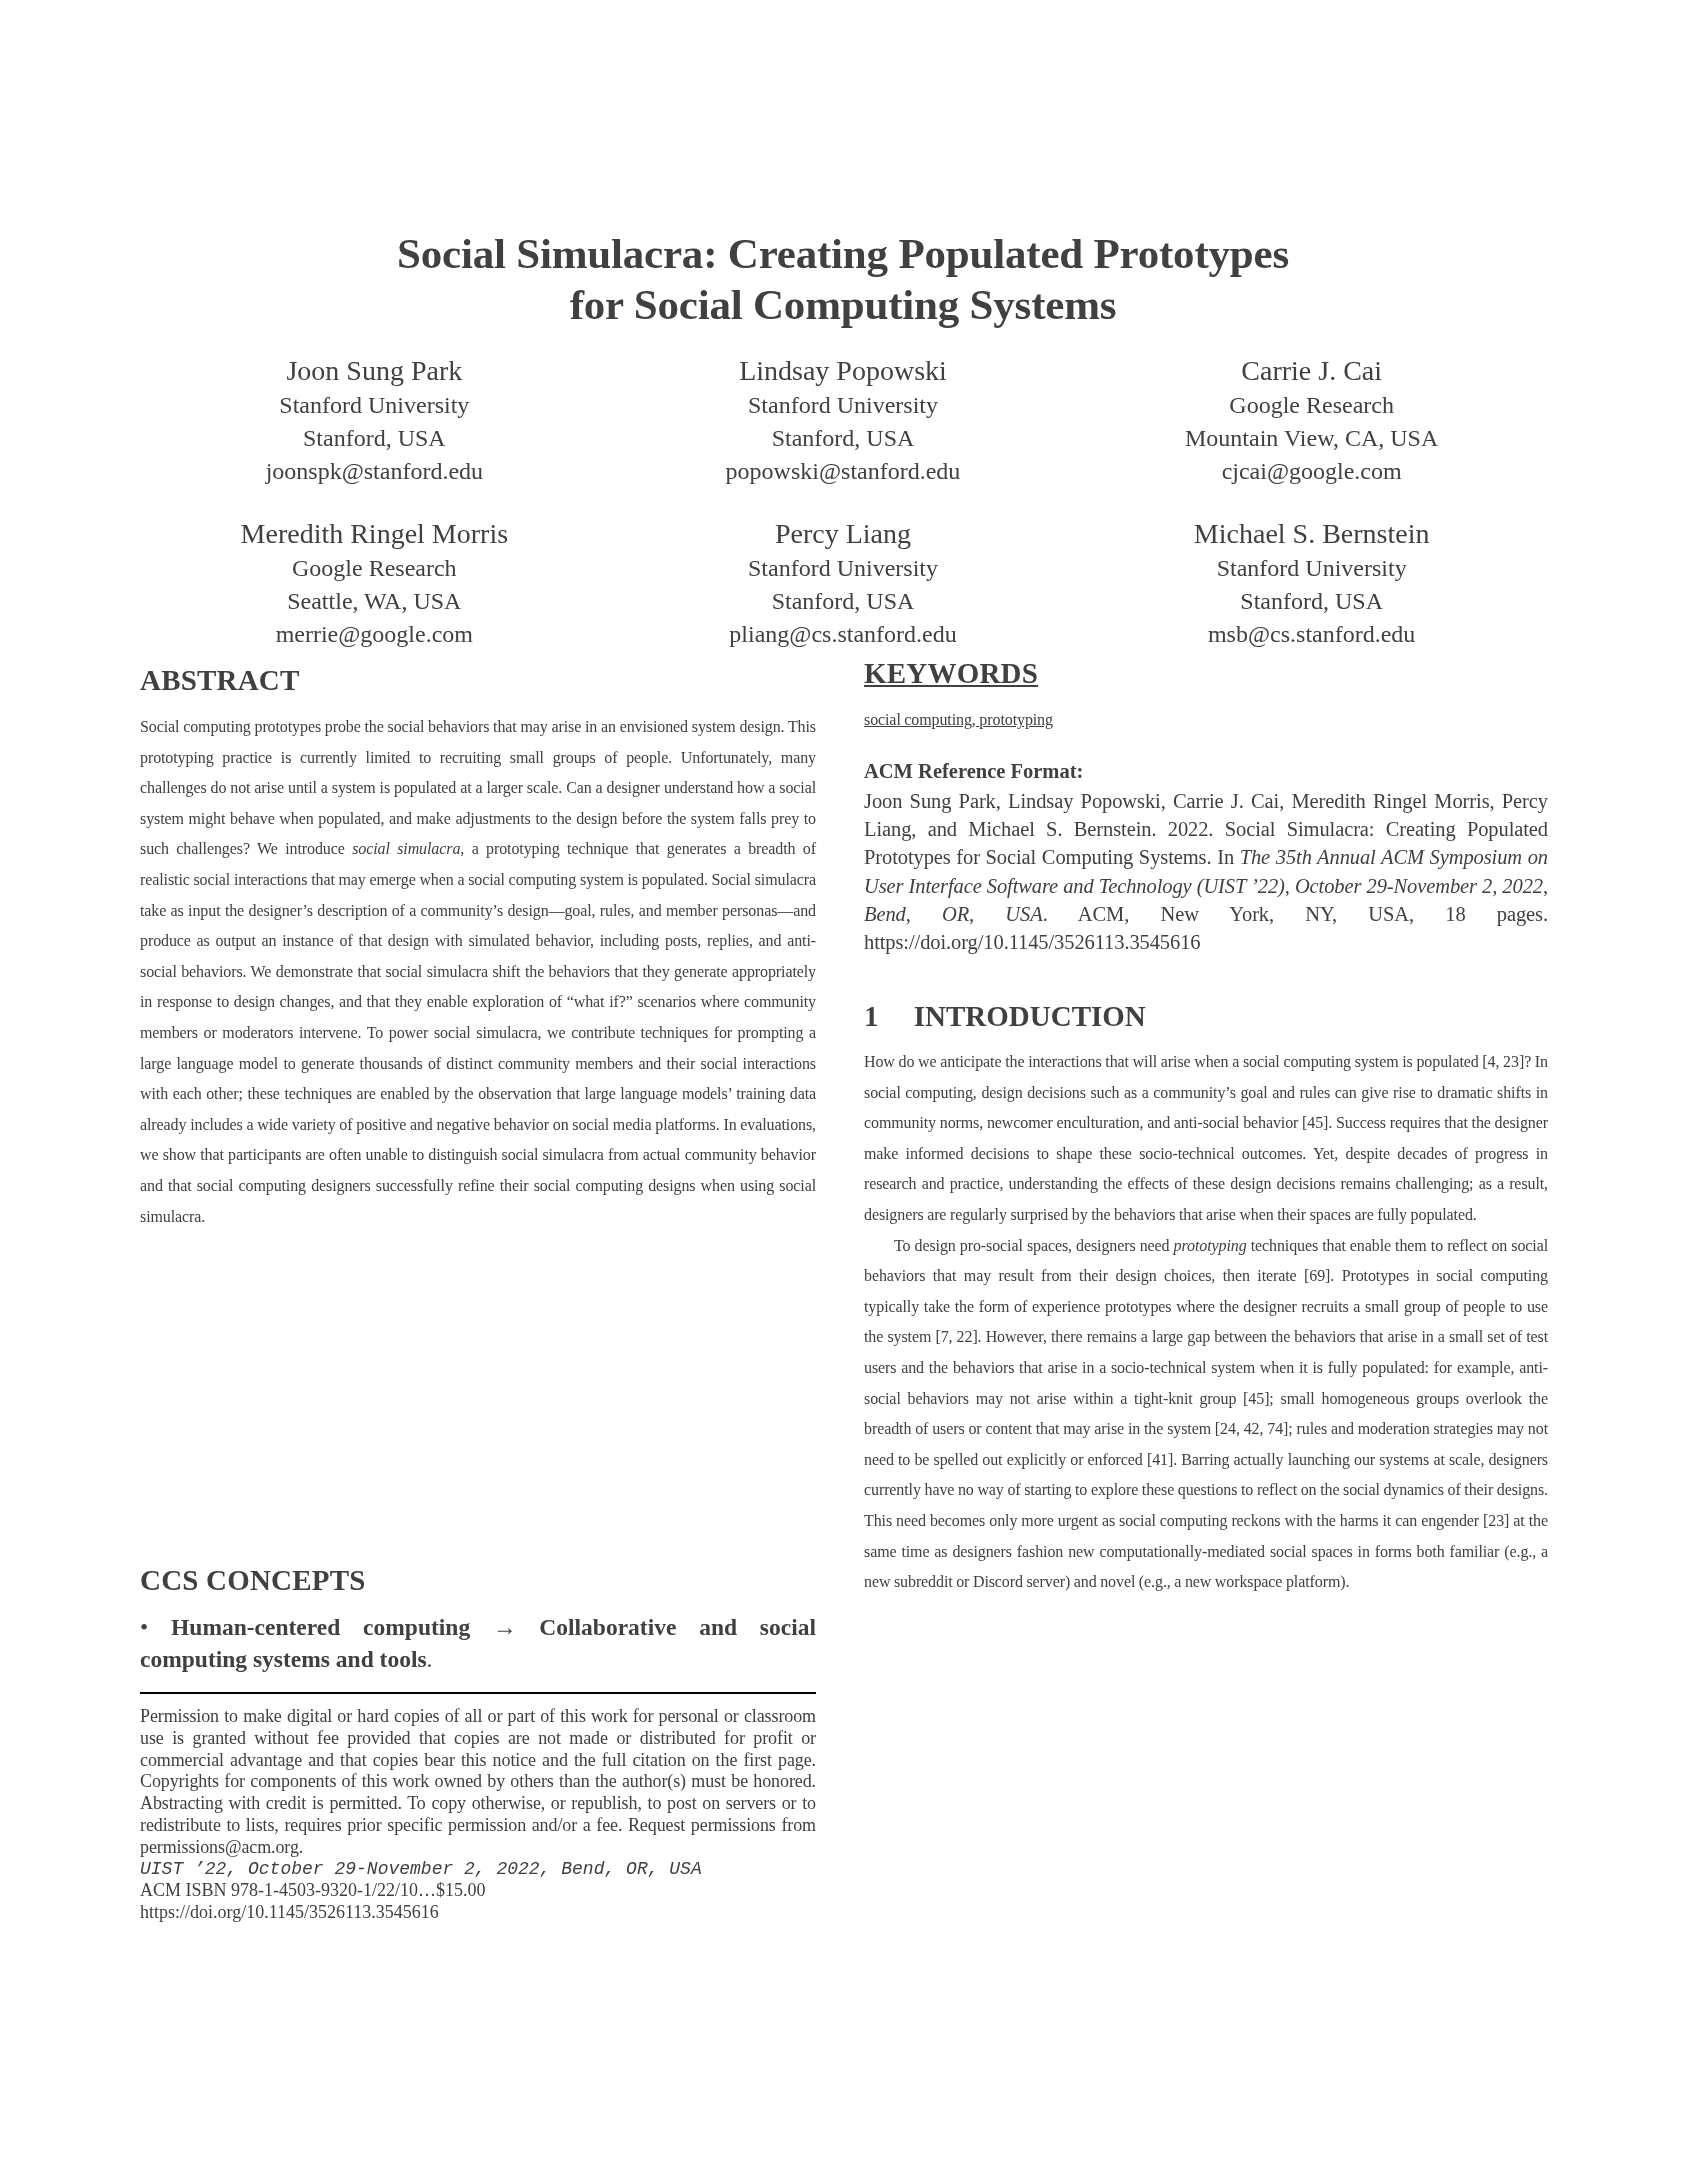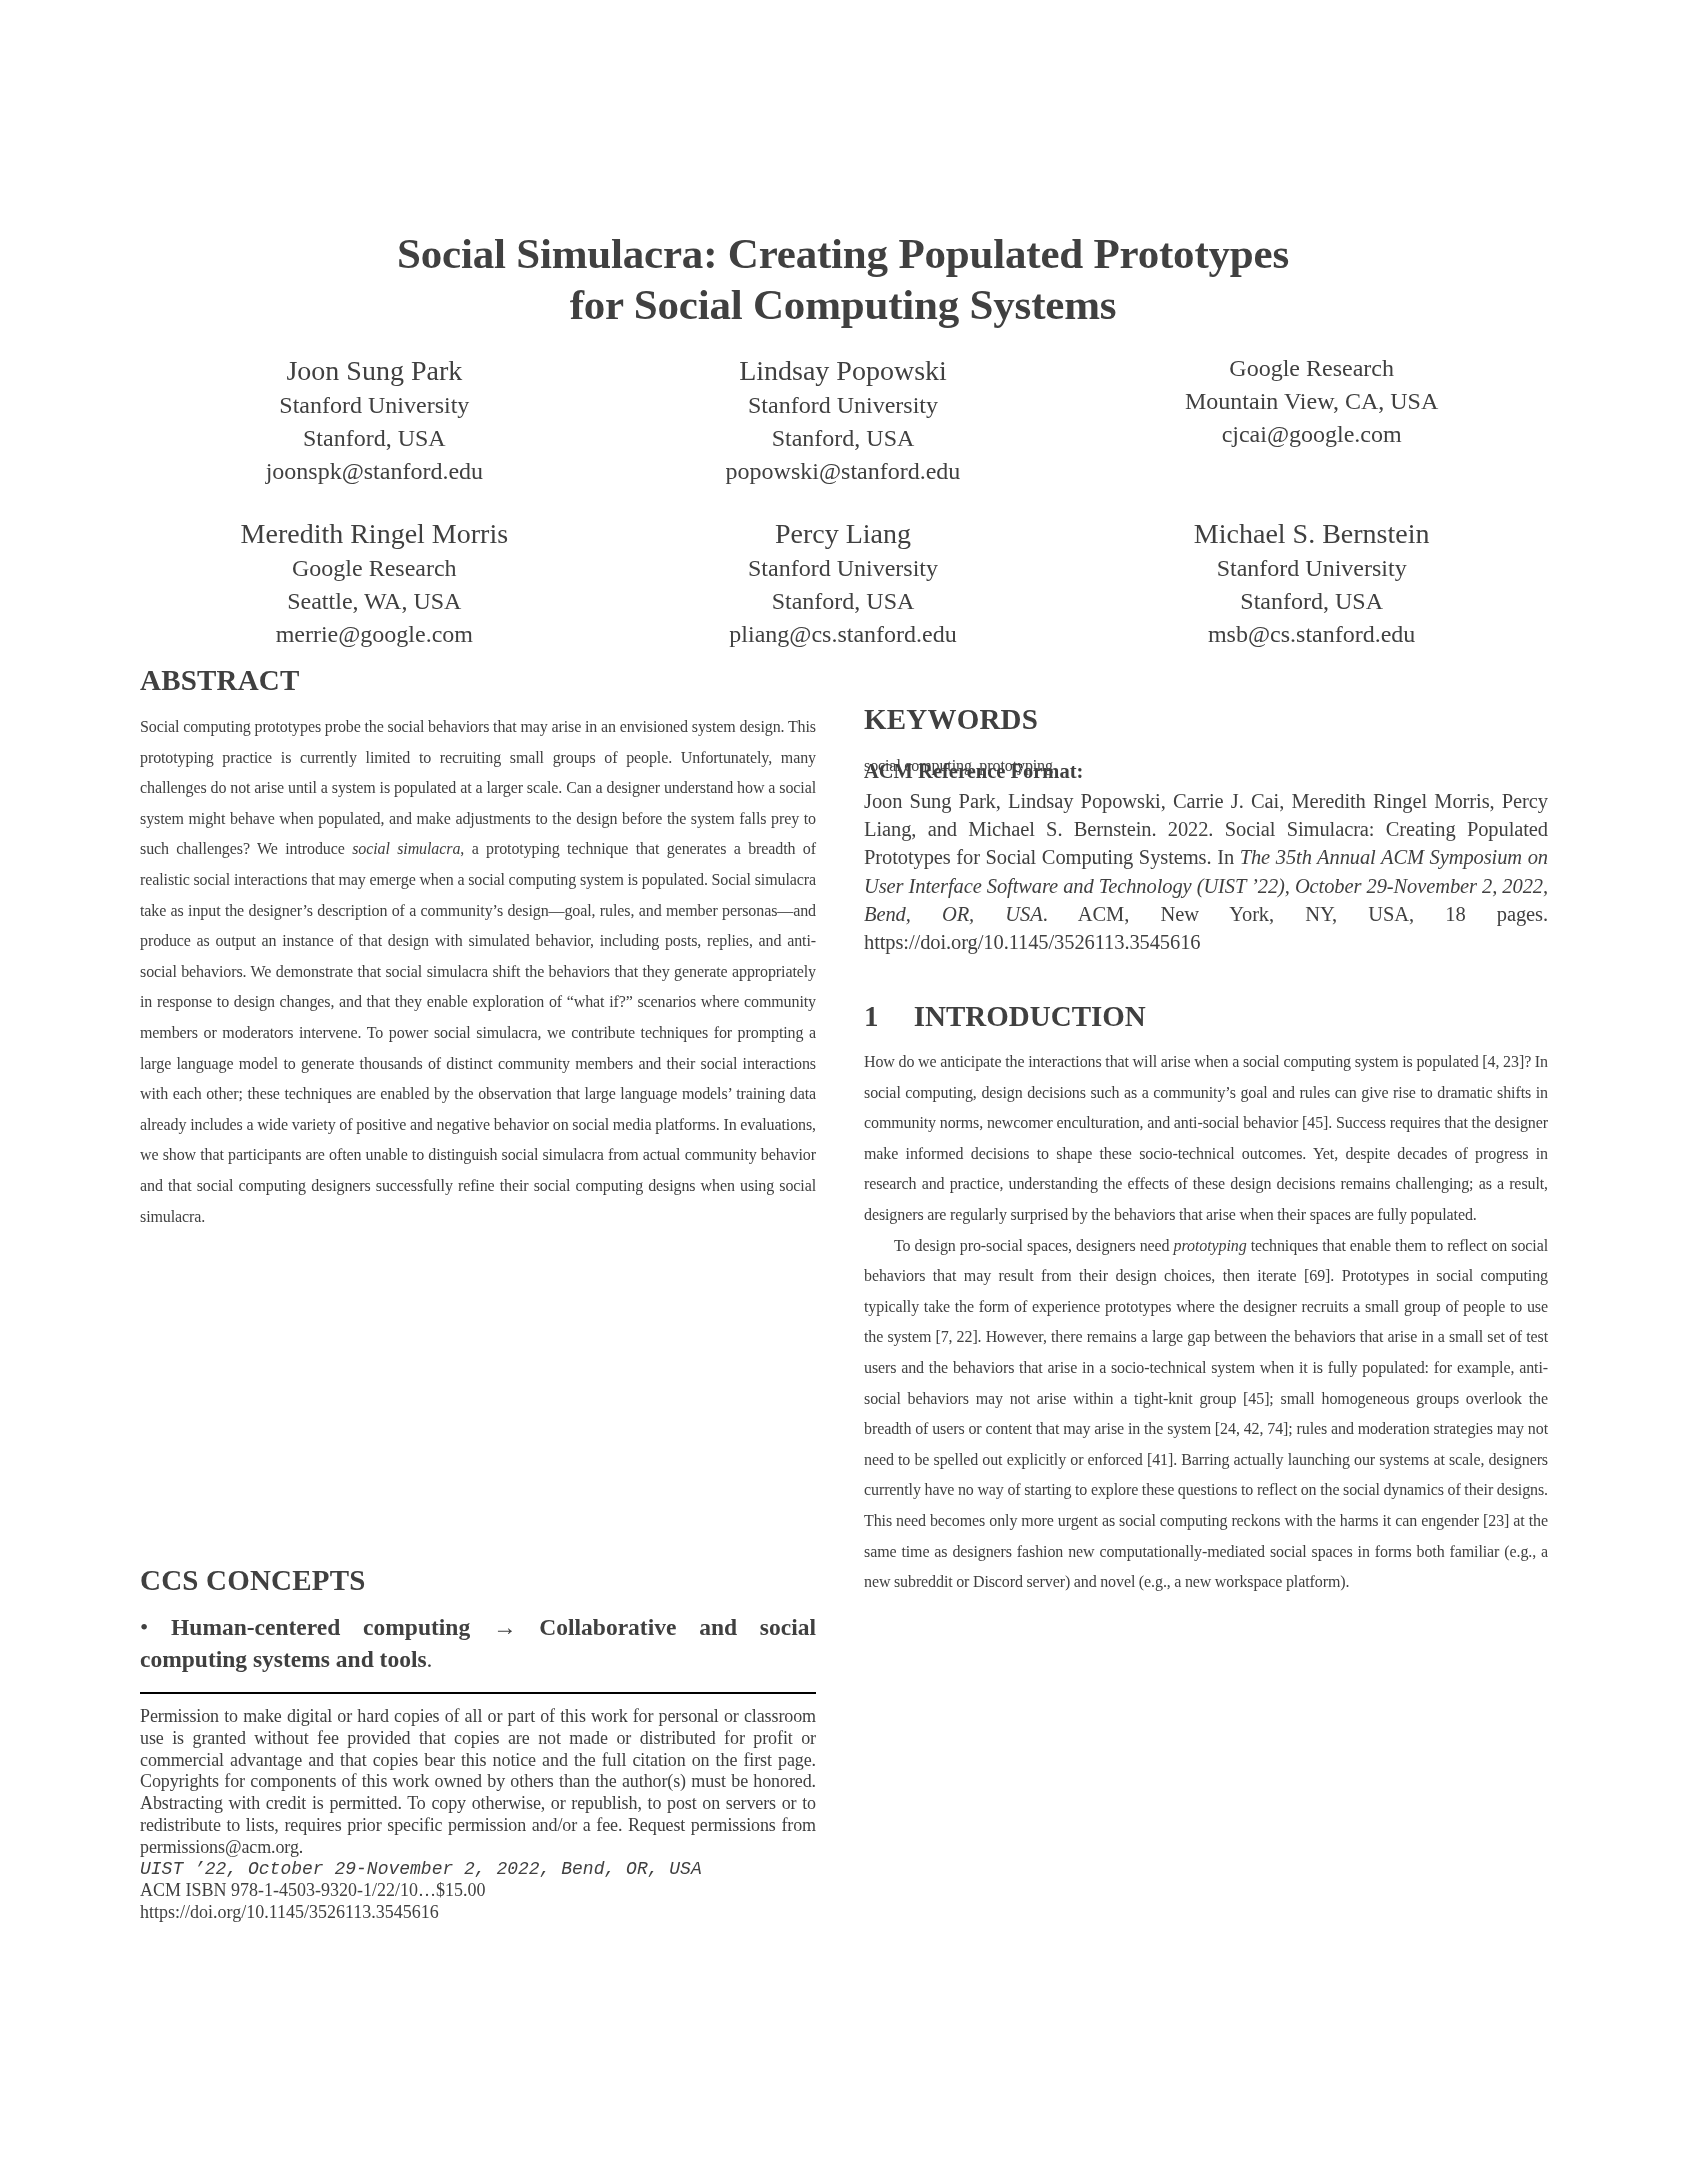--- a/index.html
+++ b/index.html
@@ -63,21 +63,21 @@
     letter-spacing: -0.1px;
     word-spacing: -0.3px;
     hyphens: auto;
   }
   .body-text i { font-style: italic; }
   .indent { text-indent: 30px; }
 
   #abstract  { top: 664px; }
   #ccs       { top: 1564px; }
   #footnote  { top: 1692px; }
-  #keywords  { top: 703px; }
+  #keywords  { top: 657px; text-decoration: underline; }
   #acmref    { top: 760px; }
   #intro     { top: 1000px; }
 
   .ccs-text {
     font-size: 23.5px;
     line-height: 31.5px;
     text-align: justify;
     margin: 0;
   }
   .ccs-text b { font-weight: 700; }
@@ -141,20 +141,21 @@
       <div class="author-line">Stanford, USA</div>
       <div class="author-line">joonspk@stanford.edu</div>
     </div>
     <div class="author-card">
       <div class="author-name">Lindsay Popowski</div>
       <div class="author-line">Stanford University</div>
       <div class="author-line">Stanford, USA</div>
       <div class="author-line">popowski@stanford.edu</div>
     </div>
     <div class="author-card">
+      <div class="author-name">Carrie J. Cai</div>
       <div class="author-line">Google Research</div>
       <div class="author-line">Mountain View, CA, USA</div>
       <div class="author-line">cjcai@google.com</div>
     </div>
     <div class="author-card">
       <div class="author-name">Meredith Ringel Morris</div>
       <div class="author-line">Google Research</div>
       <div class="author-line">Seattle, WA, USA</div>
       <div class="author-line">merrie@google.com</div>
     </div>

